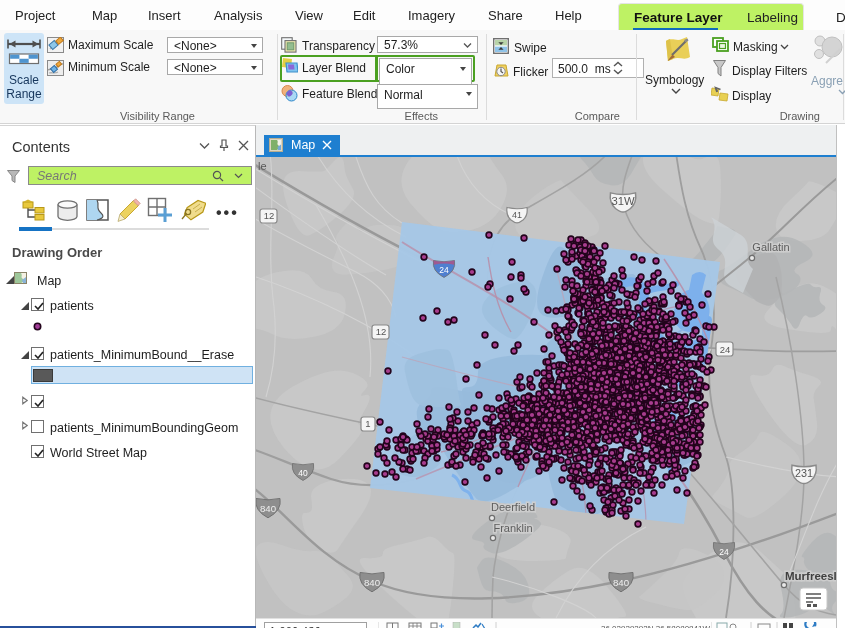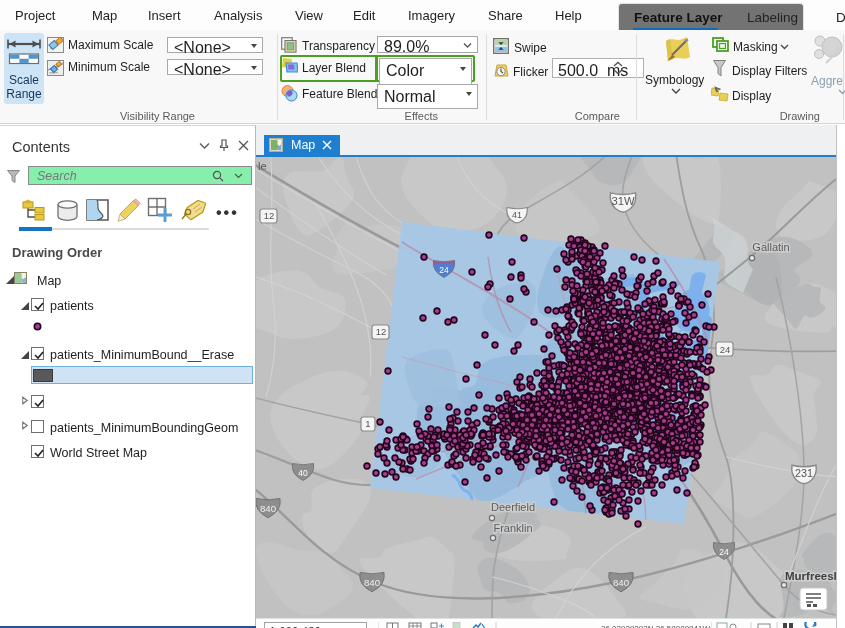--- a/index.html
+++ b/index.html
@@ -3,31 +3,31 @@
 <meta charset="utf-8">
 <style>
 *{margin:0;padding:0;box-sizing:border-box;}
 html,body{width:845px;height:628px;overflow:hidden;background:#fff;
  font-family:"Liberation Sans",sans-serif;}
 body{position:relative;}
 .abs{position:absolute;}
 
 #menubar{position:absolute;left:0;top:0;width:845px;height:30px;background:#fdfdfd;}
 .menu{position:absolute;top:8px;font-size:13px;color:#222;}
-#ctxtabs{position:absolute;left:618px;top:3px;width:186px;height:27px;background:#737373;
+#ctxtabs{position:absolute;left:618px;top:3px;width:186px;height:27px;background:#bef264;
  border:1px solid #e4e4e4;border-bottom:none;border-radius:4px 4px 0 0;}
 .ctab{position:absolute;top:6px;font-size:13.5px;color:#222;}
 #ftab{left:15px;font-weight:bold;color:#111;}
 #ftabline{position:absolute;left:14px;top:24px;width:85px;height:3px;background:#0f6cbd;}
 
 #ribbon{position:absolute;left:0;top:30px;width:845px;height:94px;background:#f8f8f8;border-bottom:1px solid #d4d4d4;}
 .vsep{position:absolute;top:4px;height:86px;width:1px;background:#dcdcdc;}
 .glabel{position:absolute;top:80px;font-size:11px;color:#5a5a5a;width:120px;text-align:right;}
 .rlabel{position:absolute;font-size:12px;color:#1e1e1e;}
-.combo{position:absolute;background:#fff;border:1px solid #a8a8a8;font-size:16px;color:#1e1e1e;}
+.combo{position:absolute;background:#fff;border:1px solid #a8a8a8;font-size:12px;color:#1e1e1e;}
 .combo span{position:absolute;left:6px;top:1px;}
 .arrowT{position:absolute;right:5px;top:6px;width:0;height:0;border-left:3.5px solid transparent;border-right:3.5px solid transparent;border-top:4.5px solid #444;}
 #scalerange{position:absolute;left:4px;top:3px;width:40px;height:71px;background:#cde4f7;border-radius:3px;text-align:center;}
 #scalerange .t{position:absolute;left:0;width:40px;font-size:12px;color:#16365c;line-height:12px;}
 </style>
 </head>
 <body>
 <div id="menubar">
  <span class="menu" style="left:15px">Project</span>
  <span class="menu" style="left:92px">Map</span>
@@ -87,21 +87,21 @@
  <div class="vsep" style="left:277px"></div>
 
  <svg class="abs" style="left:281px;top:7px" width="16" height="16" viewBox="0 0 16 16">
   <rect x="0.7" y="0.7" width="10.5" height="11.5" fill="#f5f8fa" stroke="#707070" stroke-width="1.1"></rect>
   <rect x="4" y="3.6" width="11" height="11.5" fill="#eee8b0" stroke="#707070" stroke-width="1.1"></rect>
   <rect x="6.2" y="5.8" width="6.6" height="7" fill="#93bd8f" stroke="#70996c" stroke-width="1"></rect>
  </svg>
 
  <span class="rlabel" style="left:302px;top:9px">Transparency</span>
  <div class="combo" style="left:377px;top:6px;width:101px;height:17px">
-      <span>89.0%</span>
+      <span>57.3%</span>
       <svg style="position:absolute;right:5px;top:5px" width="9" height="7" viewBox="0 0 9 7">
         <path d="M1 1.5l3.5 3.5L8 1.5" stroke="#555" stroke-width="1.3" fill="none"></path>
       </svg>
     </div>
  <div style="position:absolute;left:280px;top:25px;width:195px;height:27px;border:2.5px solid #4ba021;border-radius:2px"></div>
  <div style="position:absolute;left:375px;top:25px;width:2.5px;height:27px;background:#4ba021"></div>
  <svg class="abs" style="left:281px;top:27px" width="17" height="16" viewBox="0 0 17 16">
   <path d="M2 1l9 1-1 9-9-1z" fill="#e3cf45"></path>
   <path d="M5 6h11l1 9H6z" fill="#7ec3ef" stroke="#3d8fca" stroke-width="1.2"></path>
   <path d="M7 7.5h6l.5 5h-6z" fill="#8a67d8"></path>
@@ -190,21 +190,21 @@
  </svg>
  <span class="rlabel" style="left:811px;top:44px;color:#8aa0b4">Aggre</span>
  <svg class="abs" style="left:838px;top:59px" width="9" height="6" viewBox="0 0 9 6">
       <path d="M1 1l3.5 3.5L8 1" stroke="#8aa0b4" stroke-width="1.3" fill="none"></path>
     </svg>
 
 </div>
 <style>
 #contents{position:absolute;left:0;top:125px;width:256px;height:503px;background:#fff;border-right:1px solid #b8b8b8;border-top:1px solid #d4d4d4;}
 #contents .hdr{position:absolute;left:12px;top:13px;font-size:14.5px;color:#333;}
-#searchbox{position:absolute;left:28px;top:40px;width:224px;height:19px;background:#86efac;border:1px solid #8a8a8a;}
+#searchbox{position:absolute;left:28px;top:40px;width:224px;height:19px;background:#bef264;border:1px solid #8a8a8a;}
 #searchbox .ph{position:absolute;left:8px;top:2px;font-size:12.5px;font-style:italic;color:#777;}
 .trow{position:absolute;left:0;font-size:12.5px;color:#1e1e1e;}
 .cbx{position:absolute;width:13px;height:13px;background:#fff;border:1.5px solid #707070;}
 .cbx svg{position:absolute;left:0.5px;top:0.5px;}
 .texp{position:absolute;width:8px;height:8px;background:#444;clip-path:polygon(100% 0,100% 100%,0 100%);}
 .tcol{position:absolute;width:8px;height:9px;background:#777;clip-path:polygon(15% 0,15% 100%,90% 50%);}
 .tcol i{position:absolute;left:2.2px;top:2.6px;width:3px;height:3.8px;background:#fff;clip-path:polygon(0 0,0 100%,100% 50%);display:block;}
 </style>
 <div id="contents">
  <span class="hdr">Contents</span>

